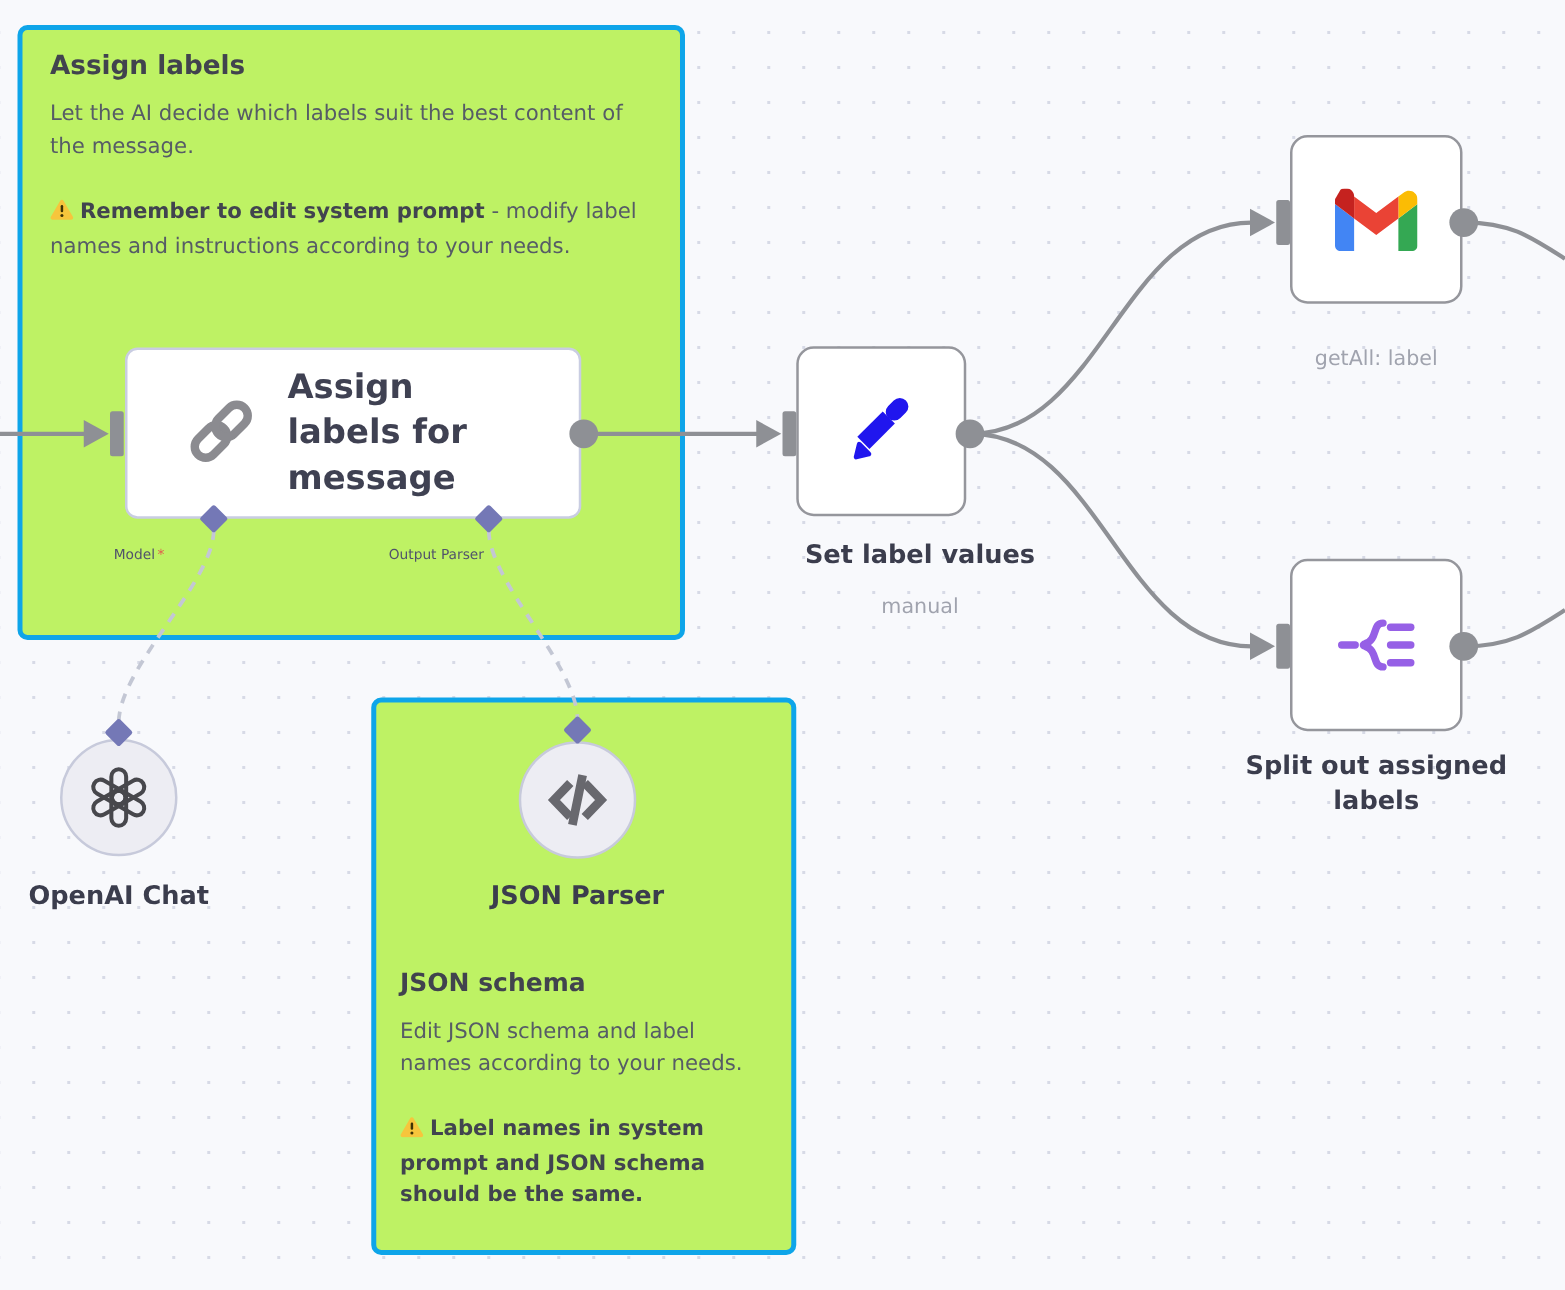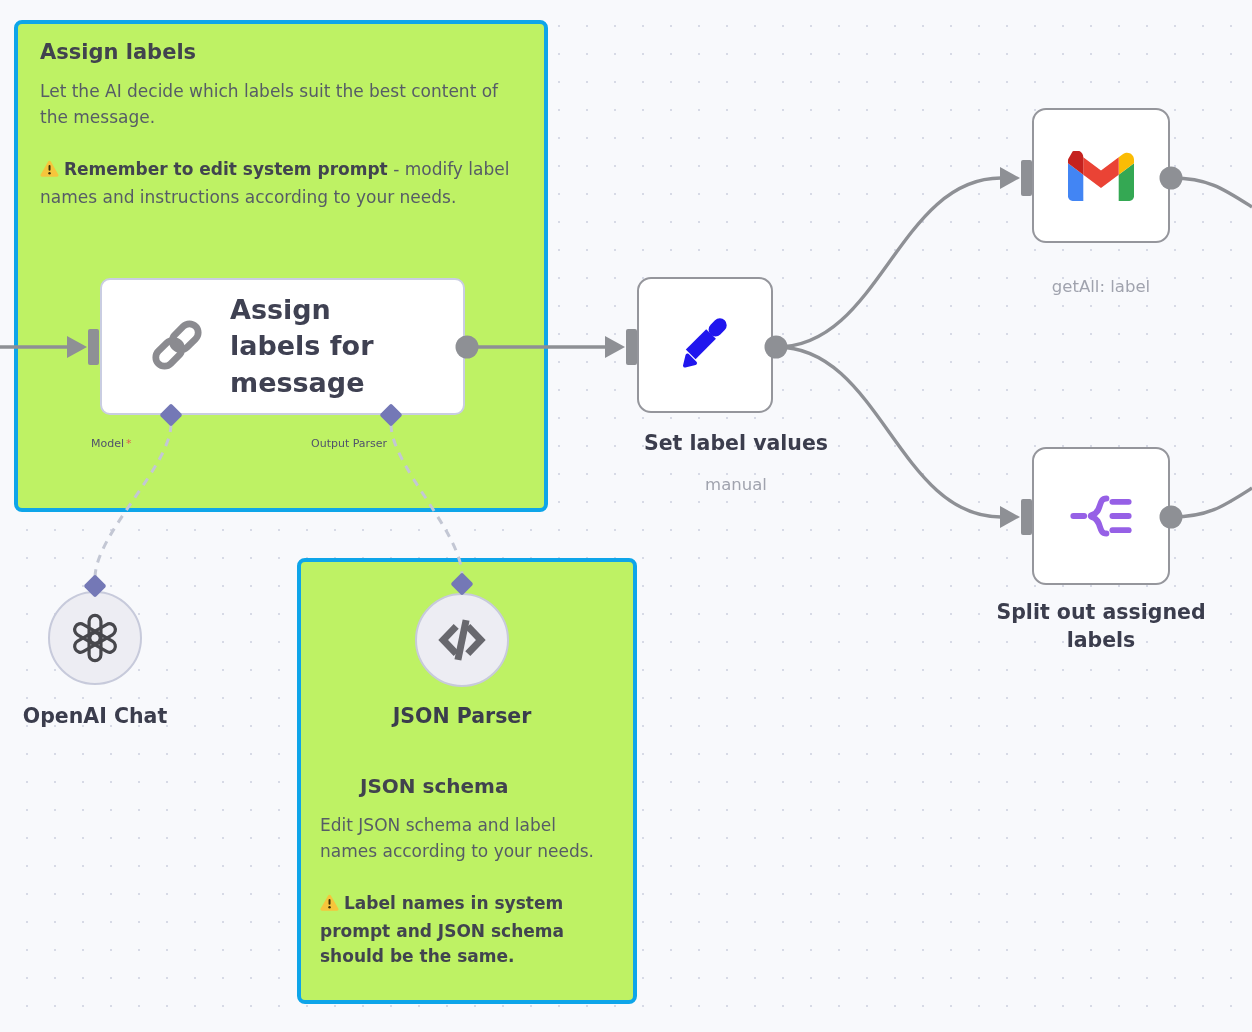--- a/index.html
+++ b/index.html
@@ -11,21 +11,21 @@
     font-family:"DejaVu Sans","Liberation Sans",sans-serif;
     color:#3f4152;
   }
   
   .sticky{position:absolute;background:#bef264;border:4px solid #0ea5e9;border-radius:8px;z-index:1;box-sizing:border-box;}
   .sticky-1{left:14px;top:20px;width:534px;height:492px;}
   .sticky-2{left:297px;top:558px;width:340px;height:446px;}
   .sticky .inner{padding:16px 22px;}
   .sticky-2 .inner{padding:212px 19px 0 19px;}
   .sticky h2{margin:0 0 15px 0;font-size:21px;font-weight:700;color:#41434e;}
-  .sticky-2 h2{font-size:20px;margin-left:40px;}
+  .sticky-2 h2{font-size:20px;}
   .sticky p{margin:0;font-size:17px;line-height:1.5;color:#565c66;}
   .sticky p.warn{margin-top:27px;}
   .sticky p.warn b{color:#41444f;}
   .warn-icon{display:inline-block;vertical-align:-2px;margin-right:5px;}
   
   .ai-node{position:absolute;left:100px;top:278px;width:365px;height:137px;background:#fff;
     border:2px solid #c9cde2;border-radius:10px;z-index:2;box-sizing:border-box;
     display:flex;align-items:center;padding-left:44px;gap:22px;}
   .ai-node .ai-title{font-size:27px;font-weight:600;color:#3f4152;line-height:1.35;width:195px;}
   .box-node{position:absolute;background:#fff;border:2px solid #95969c;border-radius:14px;z-index:2;

